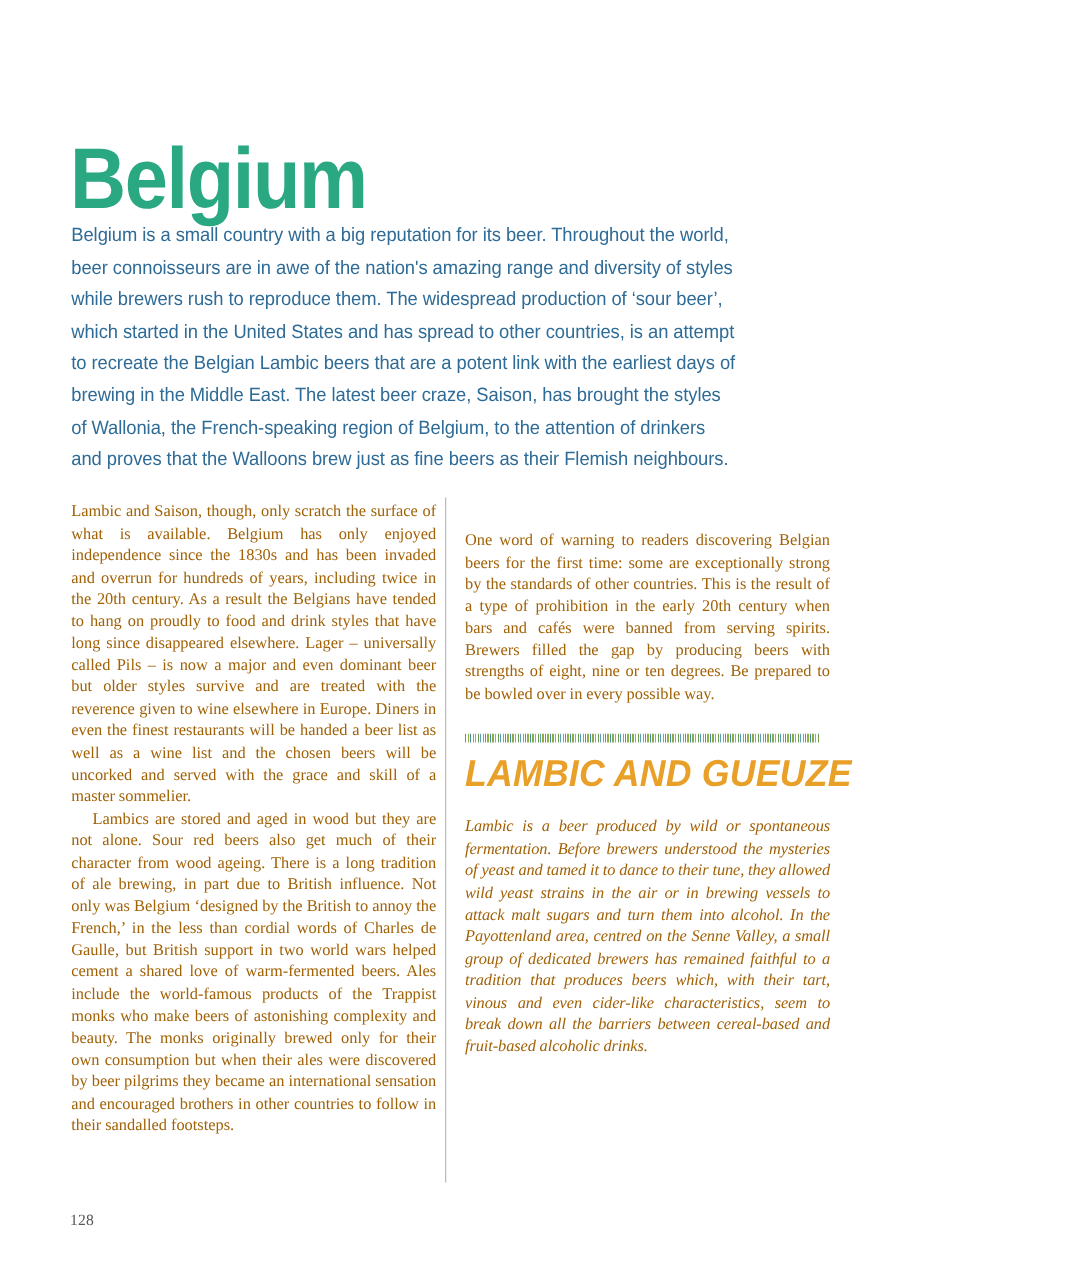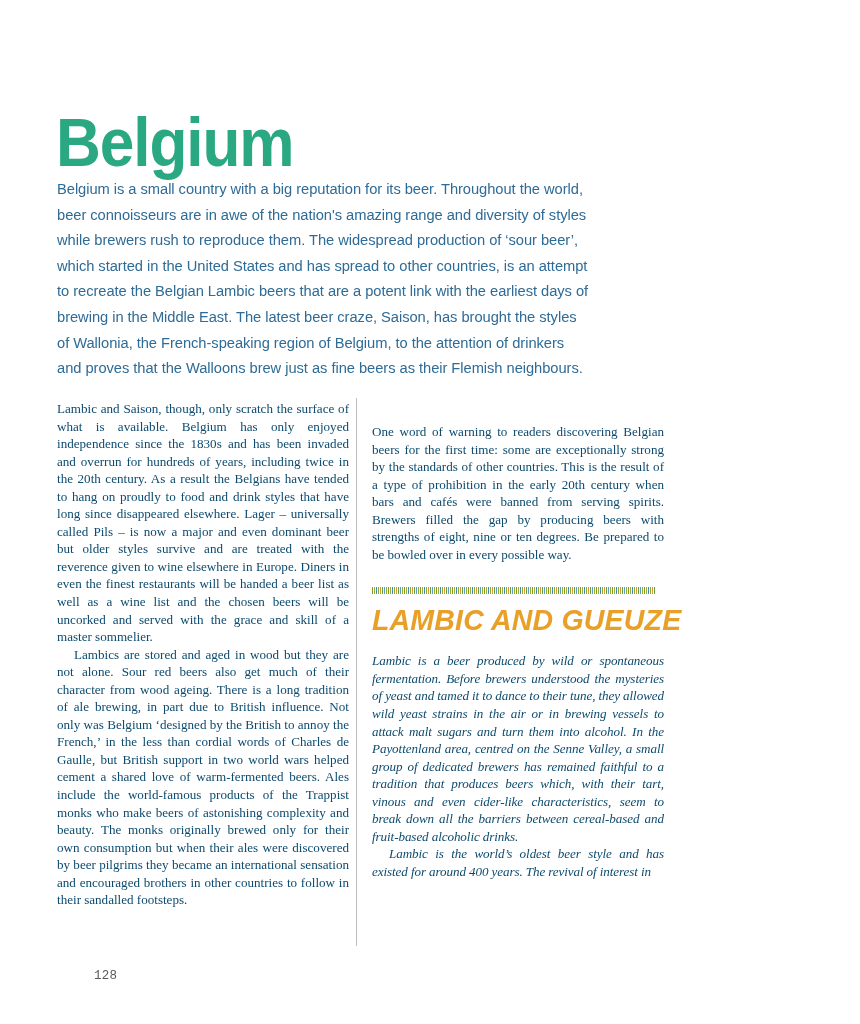--- a/index.html
+++ b/index.html
@@ -74,21 +74,21 @@
     width: 292px;
   }
   .col-left  { left: 57px; }
   .col-right { left: 372px; margin-top: 23px; }
 
   .body-text {
     font-family: "Liberation Serif", serif;
     font-size: 13.1px;
     line-height: 17.55px;
     text-align: justify;
-    color: #0c4a6e;
+    color: #a16207;
     margin: 0;
     -webkit-hyphens: none;
     hyphens: none;
     word-spacing: -0.1px;
   }
   .body-text + .body-text {
     text-indent: 17px;
   }
   .body-text.tight { letter-spacing: -0.08px; }
 
@@ -132,26 +132,25 @@
     transform-origin: left center;
     white-space: nowrap;
     margin: 0 0 16px 0;
   }
 
   
   .folio {
     position: absolute;
     left: 56px;
     top: 969px;
-    font-family: Liberation Mono, monospace;
+    font-family: Liberation Serif, serif;
     font-size: 12.5px;
     line-height: 14px;
     color: #58595b;
     letter-spacing: 0.2px;
-    margin-left: 38px;
   }
 </style>
 </head>
 <body>
 
 <div class="page">
 
   <h1 class="page-title">Belgium</h1>
 
   <div class="intro">Belgium is a small country with a big reputation for its beer. Throughout the world, beer connoisseurs are in awe of the nation's amazing range and diversity of styles while brewers rush to reproduce them. The widespread production of ‘sour beer’, which started in the United States and has spread to other countries, is an attempt to recreate the Belgian Lambic beers that are a potent link with the earliest days of brewing in the Middle East. The latest beer craze, Saison, has brought the styles of Wallonia, the French-speaking region of Belgium, to the attention of drinkers and proves that the Walloons brew just as fine beers as their Flemish neighbours.</div>
@@ -163,19 +162,18 @@
     <p class="body-text">Lambics are stored and aged in wood but they are not alone. Sour red beers also get much of their character from wood ageing. There is a long tradition of ale brewing, in part due to British influence. Not only was Belgium ‘designed by the British to annoy the French,’ in the less than cordial words of Charles de Gaulle, but British support in two world wars helped cement a shared love of warm-fermented beers. Ales include the world-famous products of the Trappist monks who make beers of astonishing complexity and beauty. The monks originally brewed only for their own consumption but when their ales were discovered by beer pilgrims they became an international sensation and encouraged brothers in other countries to follow in their sandalled footsteps.</p>
   </div>
 
   <div class="col col-right">
     <p class="body-text">One word of warning to readers discovering Belgian beers for the first time: some are exceptionally strong by the standards of other countries. This is the result of a type of prohibition in the early 20th century when bars and cafés were banned from serving spirits. Brewers filled the gap by producing beers with strengths of eight, nine or ten degrees. Be prepared to be bowled over in every possible way.</p>
 
     <div class="section-block">
       <div class="deco-rule"></div>
       <h2 class="section-heading">LAMBIC AND GUEUZE</h2>
       <p class="body-text tight">Lambic is a beer produced by wild or spontaneous fermentation. Before brewers understood the mysteries of yeast and tamed it to dance to their tune, they allowed wild yeast strains in the air or in brewing vessels to attack malt sugars and turn them into alcohol. In the Payottenland area, centred on the Senne Valley, a small group of dedicated brewers has remained faithful to a tradition that produces beers which, with their tart, vinous and even cider-like characteristics, seem to break down all the barriers between cereal-based and fruit-based alcoholic drinks.</p>
-      <p class="body-text tight">Lambic is the world’s oldest beer style and has existed for around 400 years. The revival of interest in</p>
     </div>
   </div>
 
   <div class="folio">128</div>
 
 </div>
 
 </body></html>

